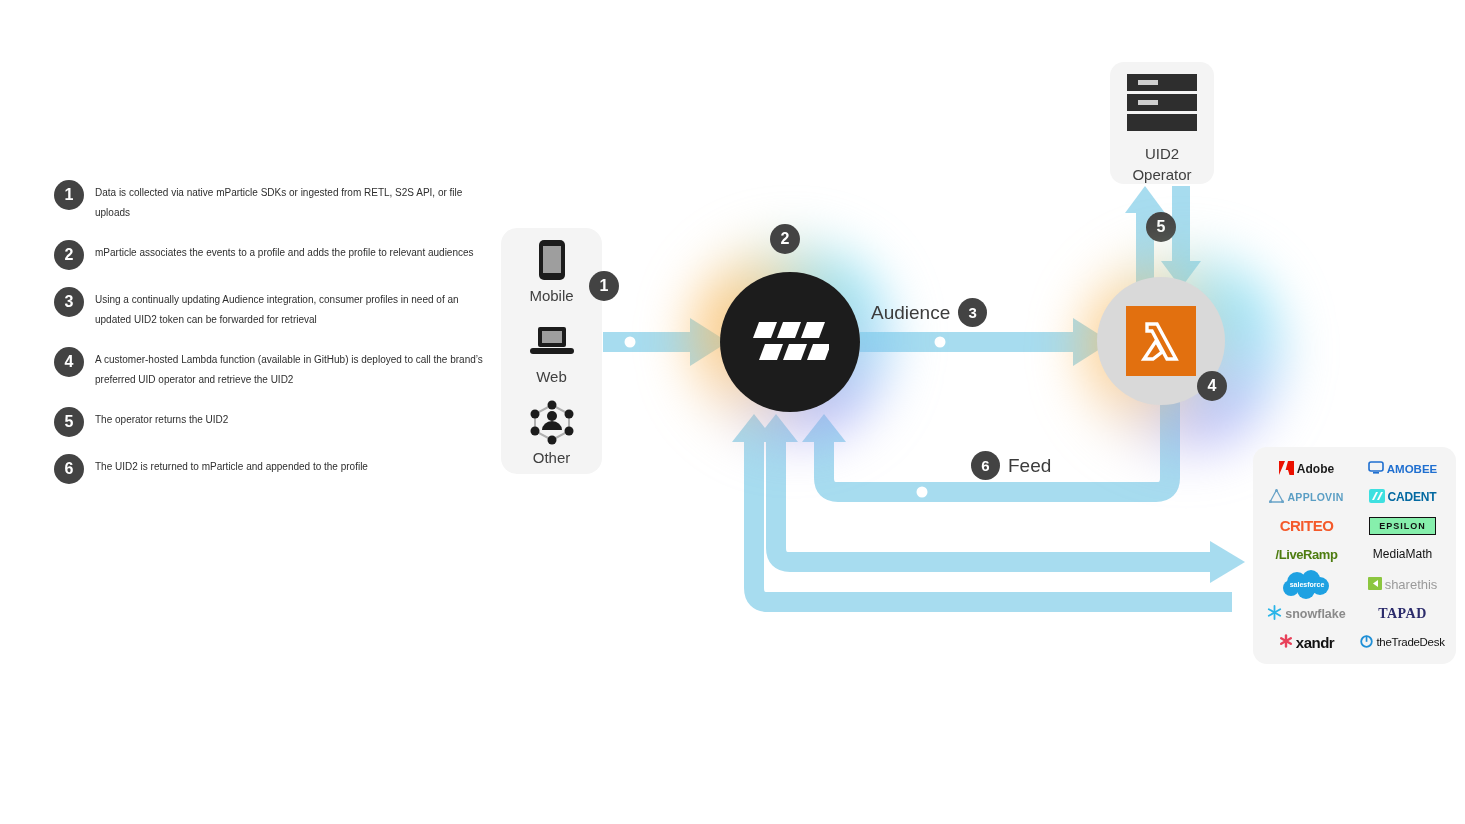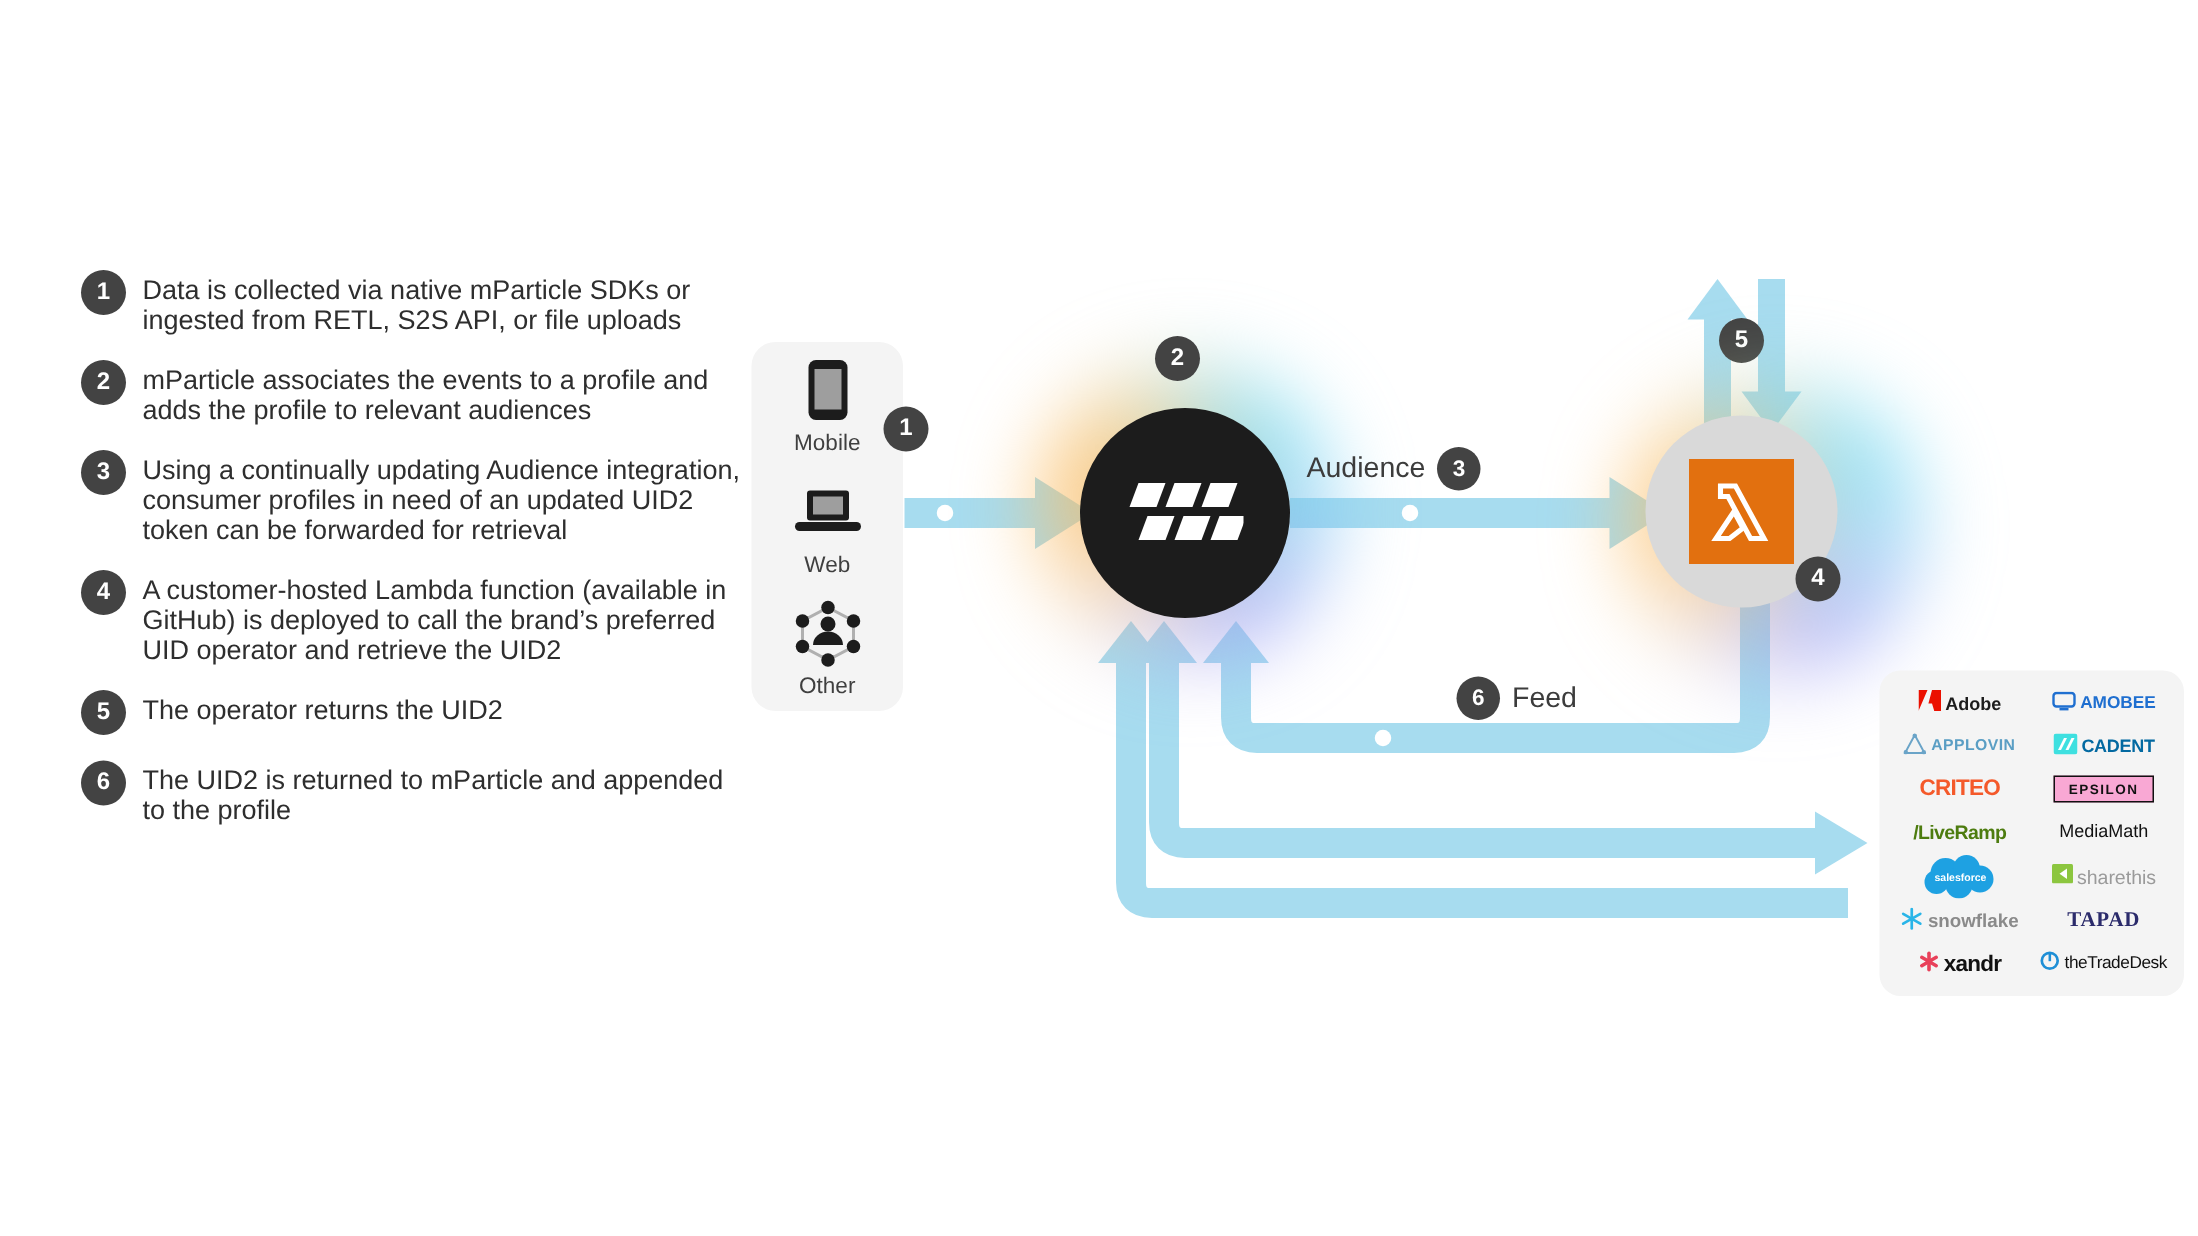--- a/index.html
+++ b/index.html
@@ -12,21 +12,21 @@
 
   
   #legend{position:absolute;left:54px;top:180px;width:440px;}
   .legend-row{display:flex;align-items:flex-start;margin-bottom:17px;}
   .badge{
     flex:0 0 auto;width:30px;height:30px;border-radius:50%;
     background:#434343;color:#ffffff;font-size:16px;font-weight:bold;
     display:flex;align-items:center;justify-content:center;
     line-height:1;margin-right:11px;
   }
-  .legend-text{font-size:18px;line-height:20px;color:#2e2e2e;padding-top:3px;}
+  .legend-text{font-size:10px;line-height:20px;color:#2e2e2e;padding-top:3px;}
 
   
   #sources{
     position:absolute;left:501px;top:228px;width:101px;height:246px;
     background:#f4f4f4;border-radius:16px;
     display:flex;flex-direction:column;align-items:center;justify-content:space-between;
     padding:8px 0;box-sizing:border-box;
   }
   .src{display:flex;flex-direction:column;align-items:center;}
   .src-label{font-size:15px;color:#3f3f3f;margin-top:3px;}
@@ -190,20 +190,35 @@
             <circle cx="26" cy="17" r="5"></circle>
             <path d="M16 31 a10 9 0 0 1 20 0 z"></path>
           </g>
         </svg>
       </div>
       <div class="src-label">Other</div>
     </div>
   </div>
   <div class="badge-float" style="left:589px;top:271px;">1</div>
 
+  <div id="uid2-node">
+    <div>
+      <svg width="74" height="62" viewBox="0 0 74 62">
+        <rect x="2" y="1" width="70" height="17" fill="#2e2e2e"></rect>
+        <rect x="2" y="21" width="70" height="17" fill="#2e2e2e"></rect>
+        <rect x="2" y="41" width="70" height="17" fill="#2e2e2e"></rect>
+        <rect x="13" y="7" width="20" height="5" fill="#cfcfcf"></rect>
+        <rect x="13" y="27" width="20" height="5" fill="#cfcfcf"></rect>
+      </svg>
+    </div>
+    <div class="uid2-label">
+      <div>UID2</div>
+      <div>Operator</div>
+    </div>
+  </div>
   <div class="badge-float" style="left:1146px;top:212px;">5</div>
 
   <div class="glow" id="mp-glow"></div>
   <div id="mparticle-node">
     <div>
       <svg width="78" height="68" viewBox="0 0 78 68">
         <g fill="#ffffff">
           <polygon points="8,16  26,16  20,32  2,32"></polygon>
           <polygon points="32,16 50,16 44,32 26,32"></polygon>
           <polygon points="56,16 74,16 68,32 50,32"></polygon>
@@ -282,21 +297,21 @@
           </svg>
       </span>
       <span style="color:#0369a1;font-size:12px;letter-spacing:-.2px">CADENT</span>
     </div>
 
     <div class="logo">
       <span style="color:#f4592a;font-size:15px;font-weight:bold;letter-spacing:-.5px">CRITEO</span>
     </div>
 
     <div class="logo">
-      <span style="border:1.6px solid #111;padding:3px 9px;font-size:9px;letter-spacing:1px;color:#111;background:#f9a8d4">EPSILON</span>
+      <span style="border:1.6px solid #111;padding:3px 9px;font-size:9px;letter-spacing:1px;color:#111;background:#86efac">EPSILON</span>
     </div>
 
     <div class="logo">
       <span style="color:#4d7c0f;font-size:13px;font-weight:bold;letter-spacing:-.4px">/LiveRamp</span>
     </div>
 
     <div class="logo">
       <span style="color:#111;font-size:12px;font-weight:normal">MediaMath</span>
     </div>
 

